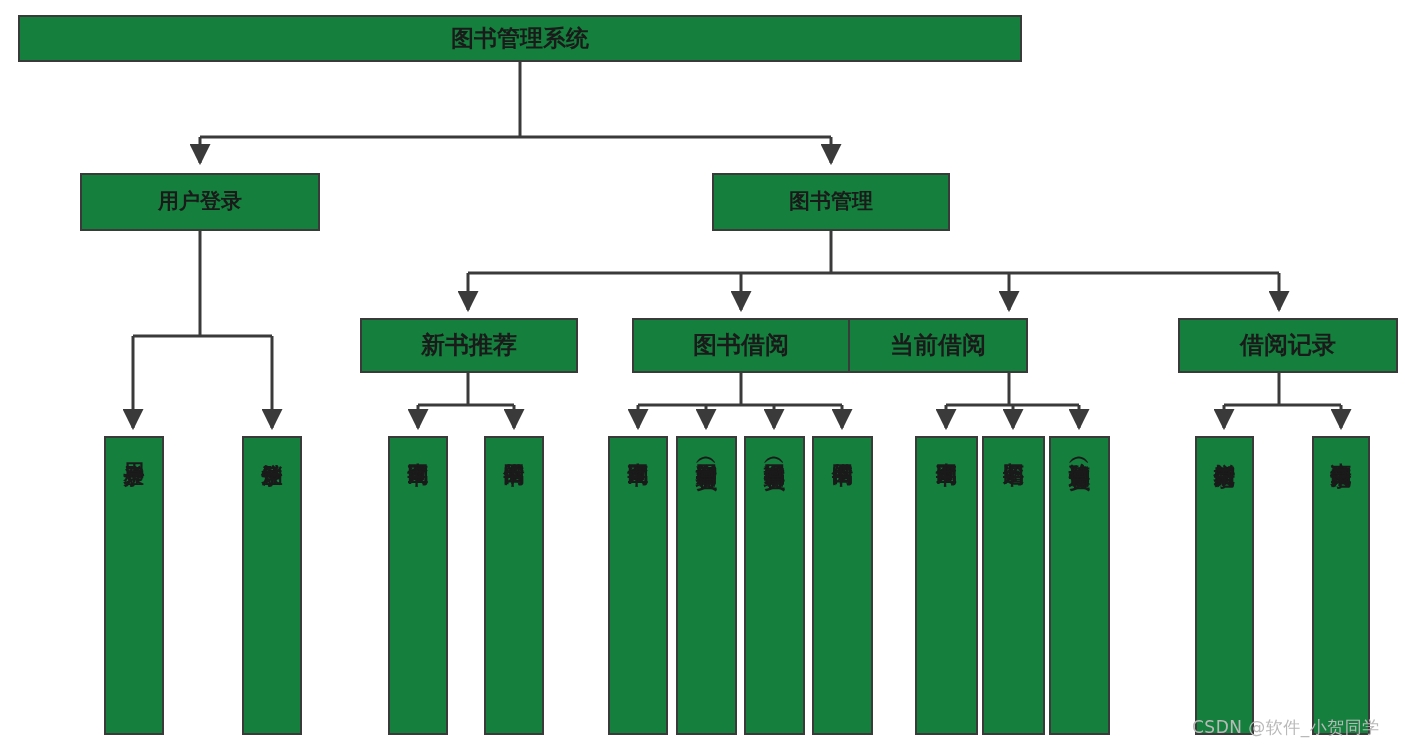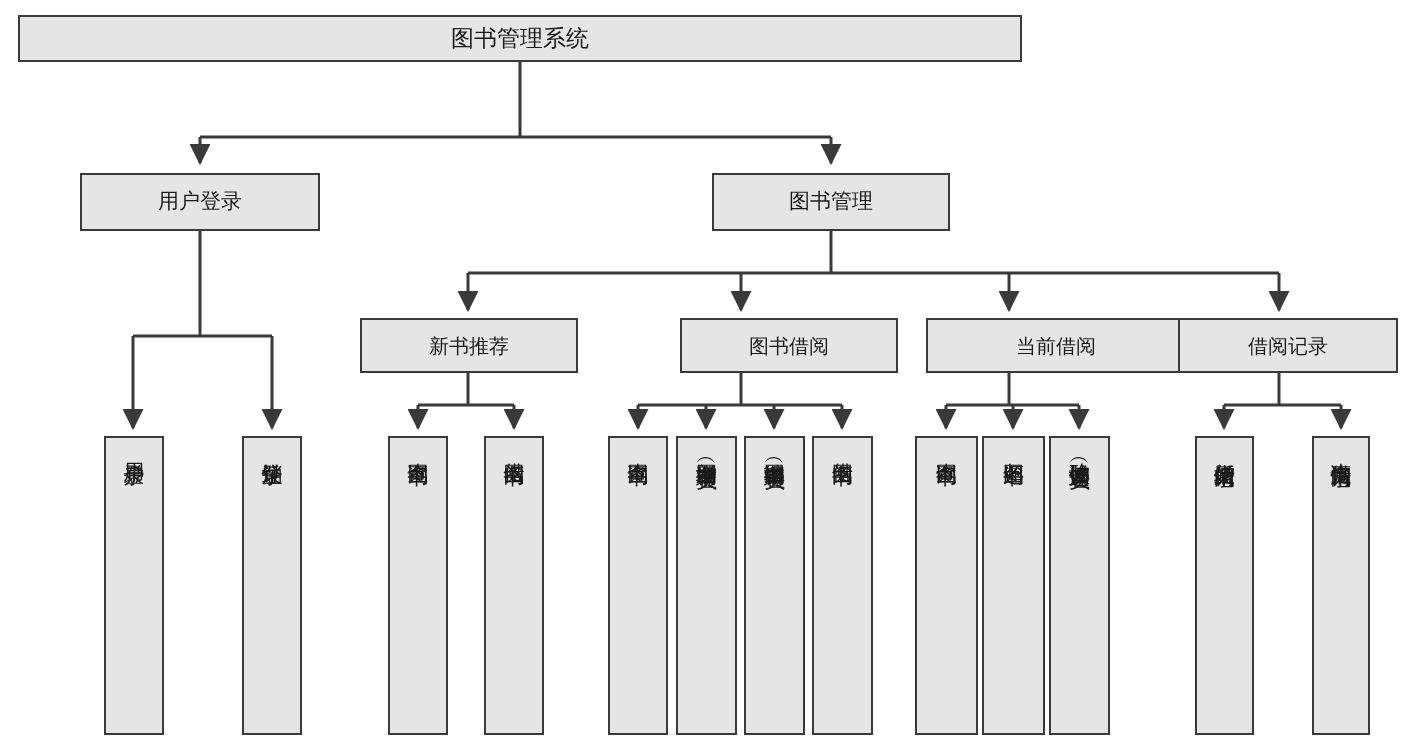--- a/index.html
+++ b/index.html
@@ -21,26 +21,27 @@
   #edge-layer {
     position: absolute;
     left: 0;
     top: 0;
     width: 1405px;
     height: 747px;
   }
   .node {
     position: absolute;
     box-sizing: border-box;
-    background: #e5e5e5;
+    background: #15803d;
     border: 2px solid #3a3a3a;
     display: flex;
     align-items: center;
     justify-content: center;
     color: #1a1a1a;
+    font-weight: bold;
   }
   .node.horizontal .node-label {
     writing-mode: horizontal-tb;
     text-align: center;
     line-height: 1.1;
     white-space: nowrap;
   }
   .node.vertical {
     align-items: flex-start;
     justify-content: center;
@@ -49,21 +50,21 @@
   .node.vertical .node-label {
     writing-mode: vertical-rl;
     text-orientation: upright;
     line-height: 1.05;
     letter-spacing: 1px;
     white-space: nowrap;
     text-align: left;
   }
   .node-root .node-label { font-size: 23px; }
   .node-l1 .node-label   { font-size: 21px; }
-  .node-l2 .node-label   { font-size: 20px; }
+  .node-l2 .node-label   { font-size: 24px; }
   .node-leaf .node-label { font-size: 21px; }
   .watermark {
     position: absolute;
     color: #b9b9b9;
     font-size: 17px;
     white-space: nowrap;
     letter-spacing: 0.5px;
   }
 </style>
 </head>
@@ -128,24 +129,24 @@
   <div class="node node-l1 horizontal" id="node-l1-0" style="left: 80px; top: 173px; width: 240px; height: 58px;">
     <span class="node-label">用户登录</span>
   </div>
   <div class="node node-l1 horizontal" id="node-l1-1" style="left: 712px; top: 173px; width: 238px; height: 58px; justify-content: center;">
     <span class="node-label">图书管理</span>
   </div>
 
   <div class="node node-l2 horizontal" id="node-l2-0" style="left: 360px; top: 318px; width: 218px; height: 55px;">
     <span class="node-label">新书推荐</span>
   </div>
-  <div class="node node-l2 horizontal" id="node-l2-1" style="left: 632px; top: 318px; width: 218px; height: 55px; margin-left: 48px;">
+  <div class="node node-l2 horizontal" id="node-l2-1" style="left: 632px; top: 318px; width: 218px; height: 55px;">
     <span class="node-label">图书借阅</span>
   </div>
-  <div class="node node-l2 horizontal" id="node-l2-2" style="left: 926px; top: 318px; width: 260px; height: 55px;">
+  <div class="node node-l2 horizontal" id="node-l2-2" style="left: 848px; top: 318px; width: 180px; height: 55px;">
     <span class="node-label">当前借阅</span>
   </div>
   <div class="node node-l2 horizontal" id="node-l2-3" style="left: 1170px; top: 318px; width: 220px; height: 55px; margin-left: 8px;">
     <span class="node-label">借阅记录</span>
   </div>
 
   <div class="node node-leaf vertical" id="node-leaf-0" style="left: 104px; top: 436px; width: 60px; height: 299px;">
     <span class="node-label">用户登录</span>
   </div>
   <div class="node node-leaf vertical" id="node-leaf-1" style="left: 242px; top: 436px; width: 60px; height: 299px;">
@@ -178,14 +179,15 @@
   <div class="node node-leaf vertical" id="node-leaf-10" style="left: 1049px; top: 436px; width: 61px; height: 299px;">
     <span class="node-label">确认归还（管理员）</span>
   </div>
   <div class="node node-leaf vertical" id="node-leaf-11" style="left: 1195px; top: 436px; width: 59px; height: 299px;">
     <span class="node-label">新增借阅记录</span>
   </div>
   <div class="node node-leaf vertical" id="node-leaf-12" style="left: 1312px; top: 436px; width: 58px; height: 299px;">
     <span class="node-label">查询借阅记录</span>
   </div>
 
+  <div class="watermark" id="watermark" style="left: 1192px; top: 716px; color: rgb(185, 185, 185);">CSDN @软件_小贺同学</div>
 
 </div>
 
 </body></html>

